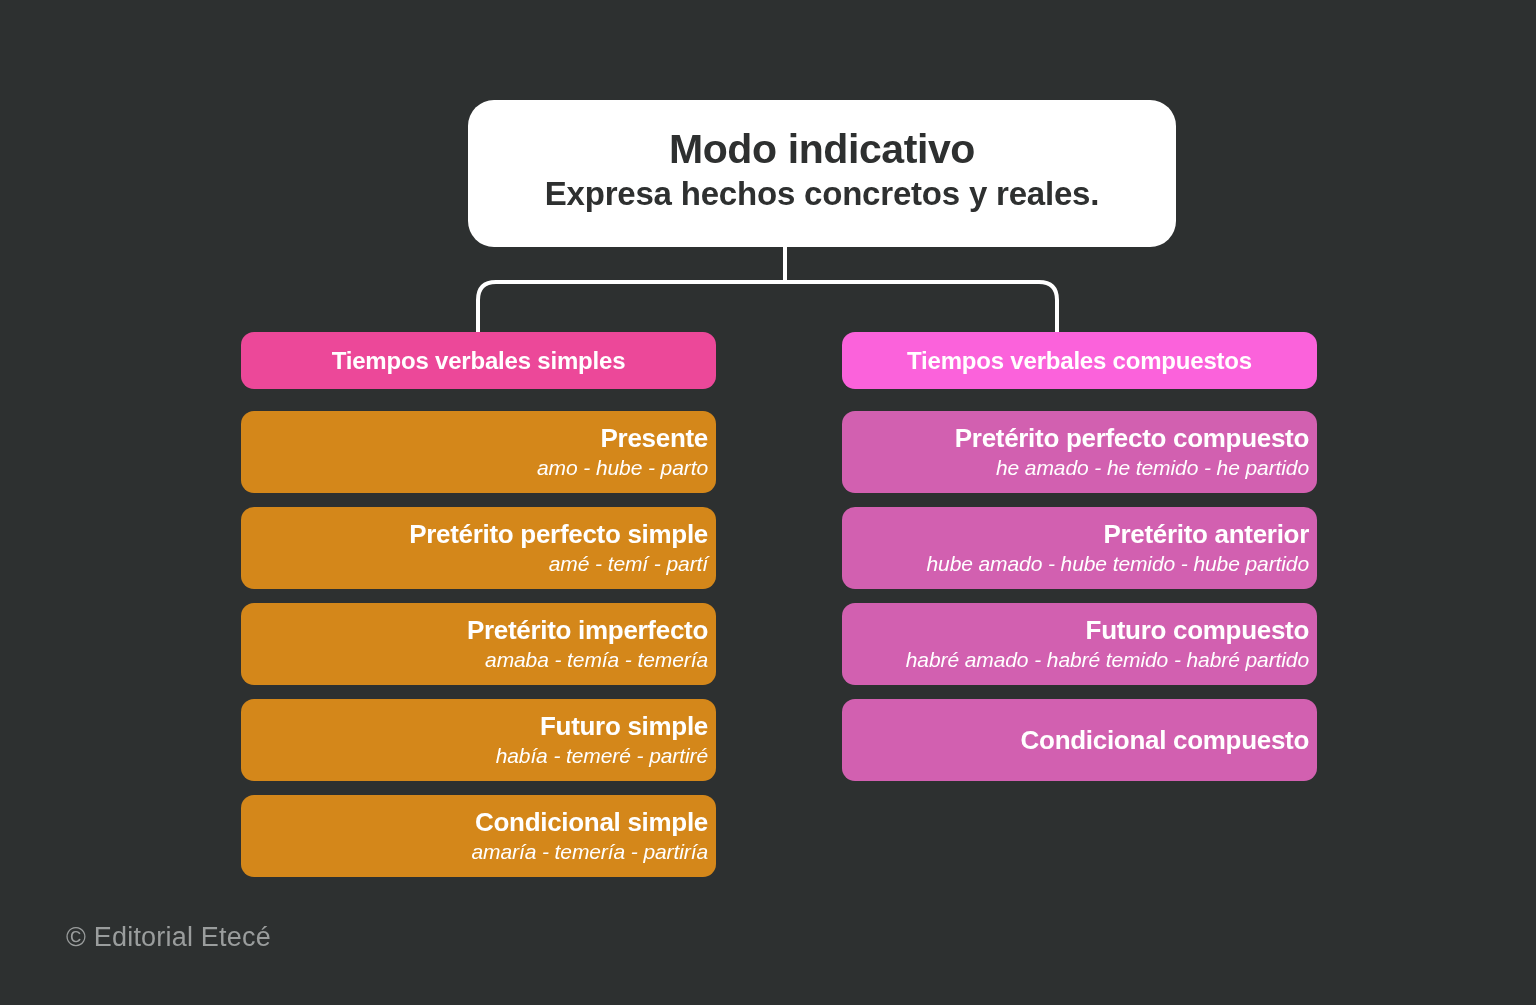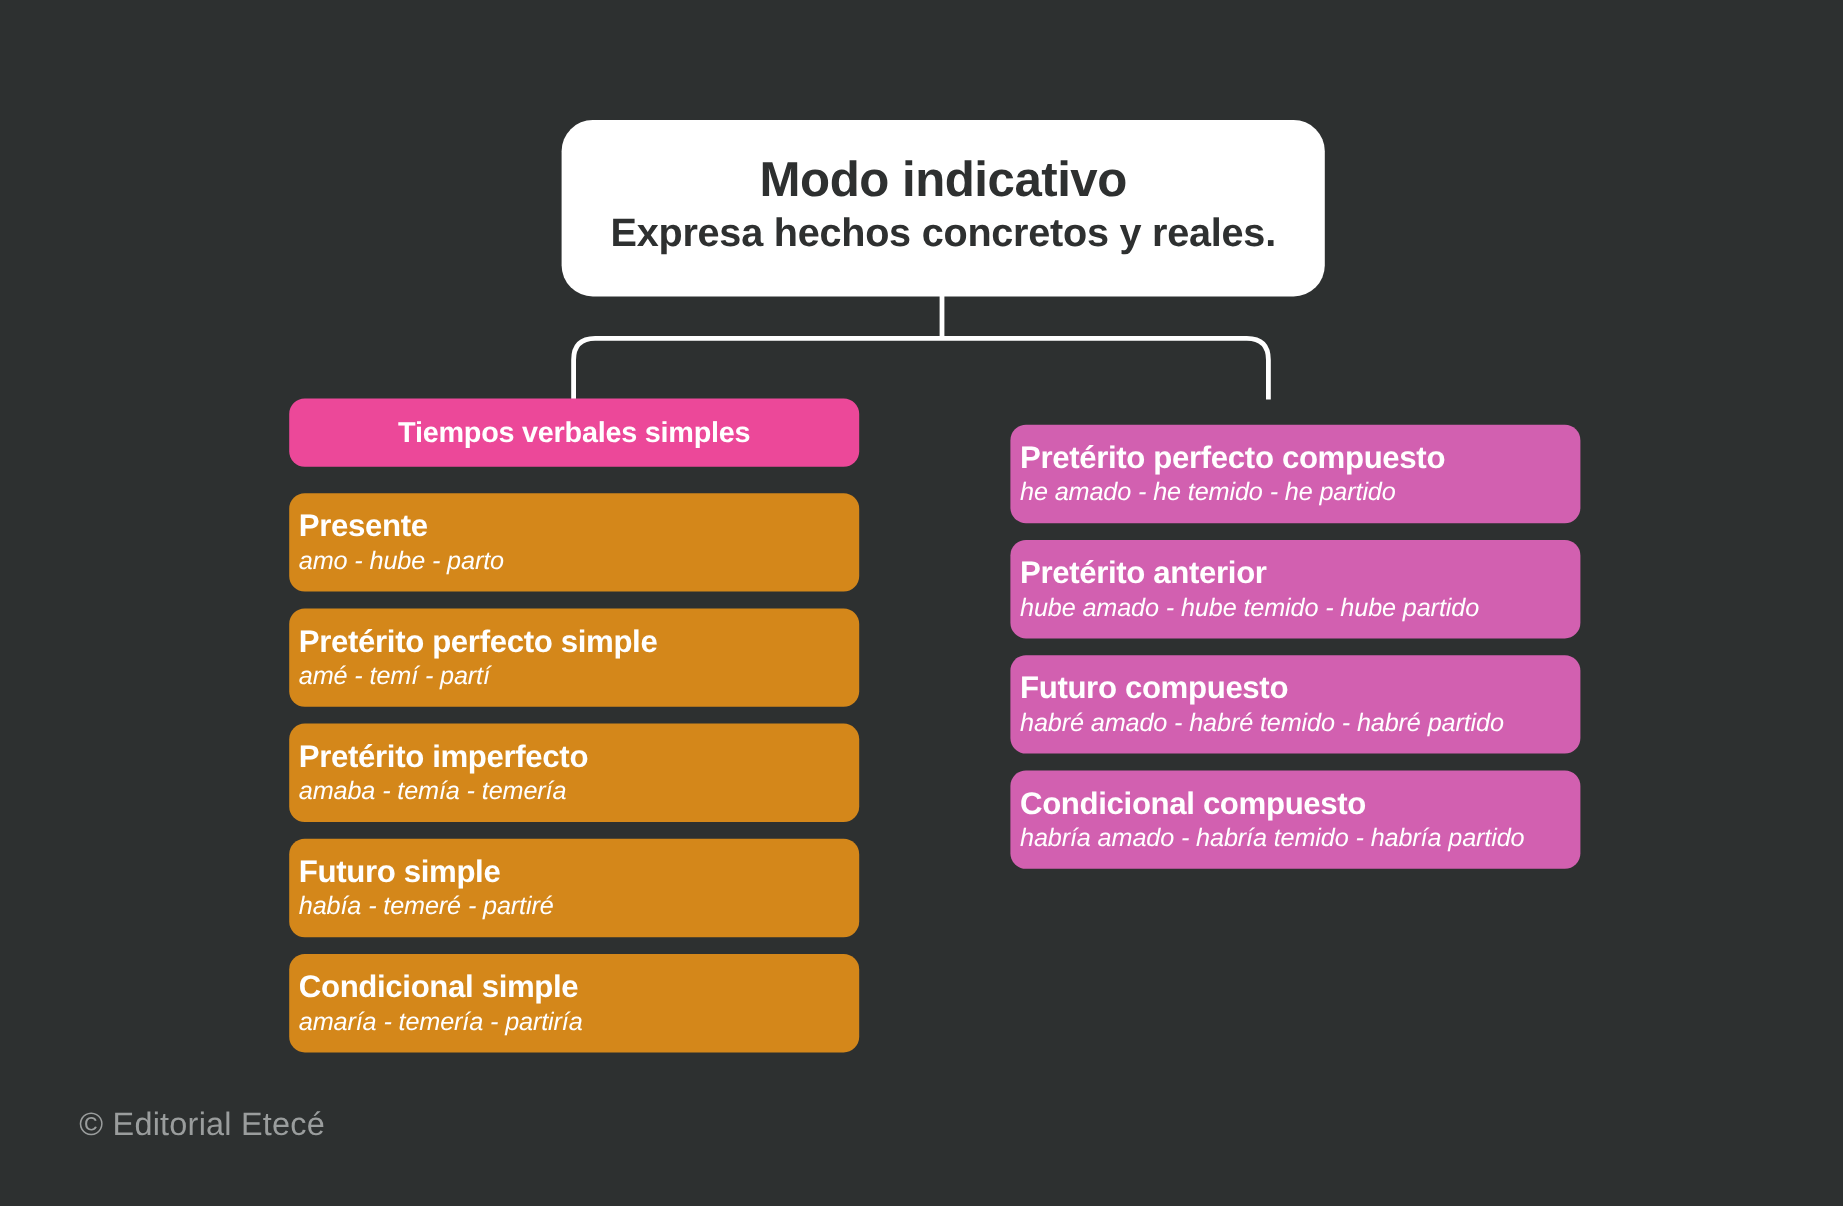--- a/index.html
+++ b/index.html
@@ -18,21 +18,21 @@
   #diagram {
     position: absolute;
     inset: 0;
   }
 
   
   .root-card {
     position: absolute;
     left: 468px;
     top: 100px;
-    width: 636px;
+    width: 708px;
     height: 147px;
     background: #ffffff;
     border-radius: 26px;
     display: flex;
     flex-direction: column;
     align-items: center;
     justify-content: center;
     box-sizing: border-box;
     padding: 4px 18px 10px 18px;
   }
@@ -100,21 +100,21 @@
     display: flex;
     flex-direction: column;
     gap: 14px;
   }
 
   .tense-card {
     height: 82px;
     border-radius: 13px;
     display: flex;
     flex-direction: column;
-    align-items: flex-start;
+    align-items: flex-end;
     justify-content: center;
     box-sizing: border-box;
     padding: 3px 8px;
   }
   .card-simple    { background: #d4871a; }
   .card-compuesto { background: #d260b0; }
 
   .tense-name {
     color: #ffffff;
     font-size: 26px;
@@ -185,35 +185,37 @@
         <span class="tense-examples">había - temeré - partiré</span>
       </div>
       <div class="tense-card card-simple">
         <span class="tense-name">Condicional simple</span>
         <span class="tense-examples">amaría - temería - partiría</span>
       </div>
     </div>
   </div>
 
   <div class="column column-right">
+    <div class="branch-header header-compuesto">
+      <span class="branch-header-label">Tiempos verbales compuestos</span>
+    </div>
     <div class="tense-list">
       <div class="tense-card card-compuesto">
         <span class="tense-name">Pretérito perfecto compuesto</span>
         <span class="tense-examples">he amado - he temido - he partido</span>
       </div>
       <div class="tense-card card-compuesto">
         <span class="tense-name">Pretérito anterior</span>
         <span class="tense-examples">hube amado - hube temido - hube partido</span>
       </div>
       <div class="tense-card card-compuesto">
         <span class="tense-name">Futuro compuesto</span>
         <span class="tense-examples">habré amado - habré temido - habré partido</span>
       </div>
       <div class="tense-card card-compuesto">
         <span class="tense-name">Condicional compuesto</span>
-        <span class="tense-examples">habría amado - habría temido - habría partido</span>
       </div>
     </div>
   </div>
 
   <div class="credit">© Editorial Etecé</div>
 
 </div>
 
 </body></html>

